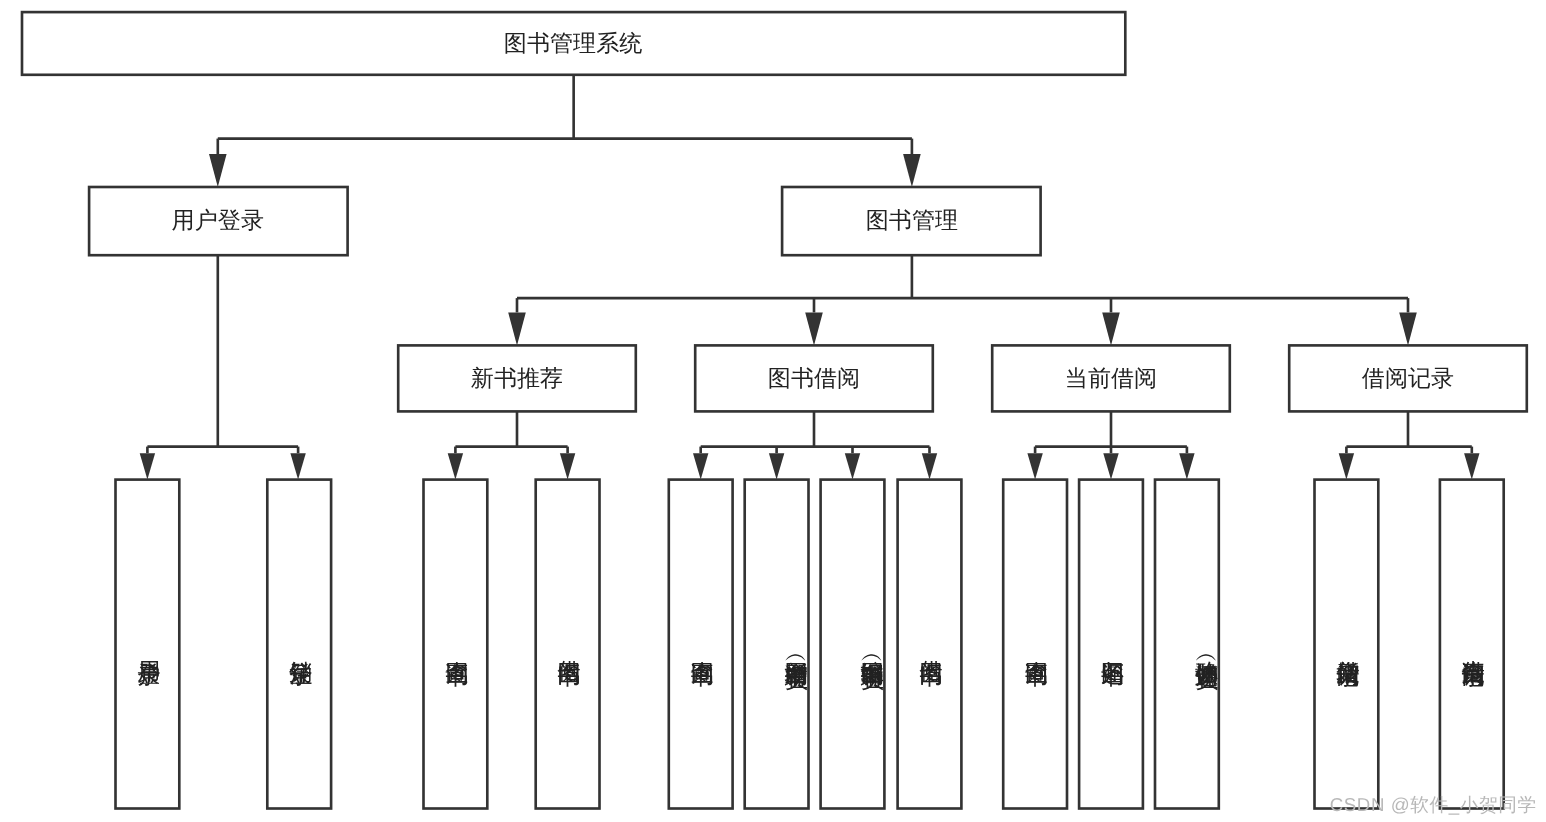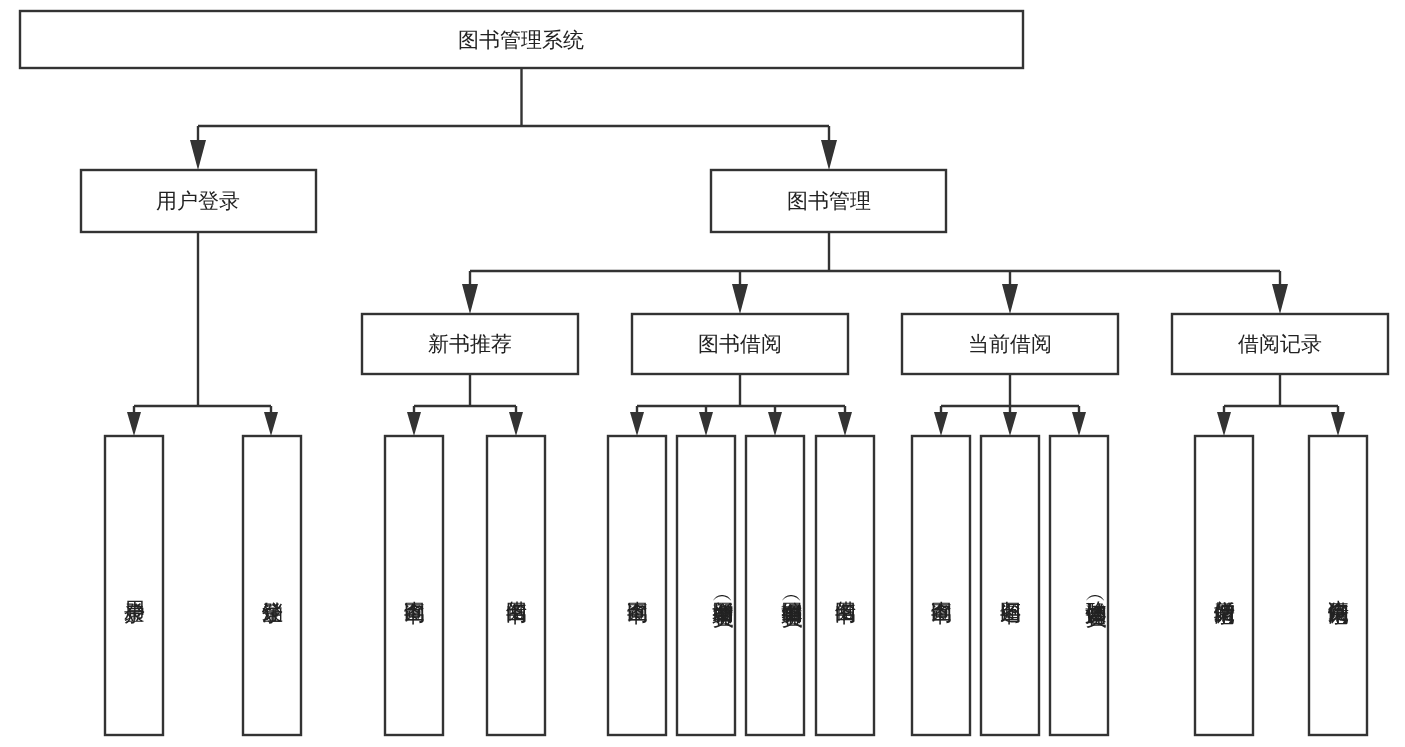--- a/index.html
+++ b/index.html
@@ -200,13 +200,14 @@
   <div class="vlabel top-align" style="left:746px;top:442px;width:58px;height:293px;">编辑图书（管理员）</div>
   <div class="vlabel" style="left:816px;top:436px;width:58px;height:299px;">借阅图书</div>
 
   <div class="vlabel" style="left:912px;top:436px;width:58px;height:299px;">查询图书</div>
   <div class="vlabel" style="left:981px;top:436px;width:58px;height:299px;">归还图书</div>
   <div class="vlabel top-align" style="left:1050px;top:442px;width:58px;height:293px;">确认归还（管理员）</div>
 
   <div class="vlabel" style="left:1195px;top:436px;width:58px;height:299px;">新增借阅记录</div>
   <div class="vlabel" style="left:1309px;top:436px;width:58px;height:299px;">查询借阅记录</div>
 
+  <div class="watermark">CSDN @软件_小贺同学</div>
 </div>
 
 </body></html>

